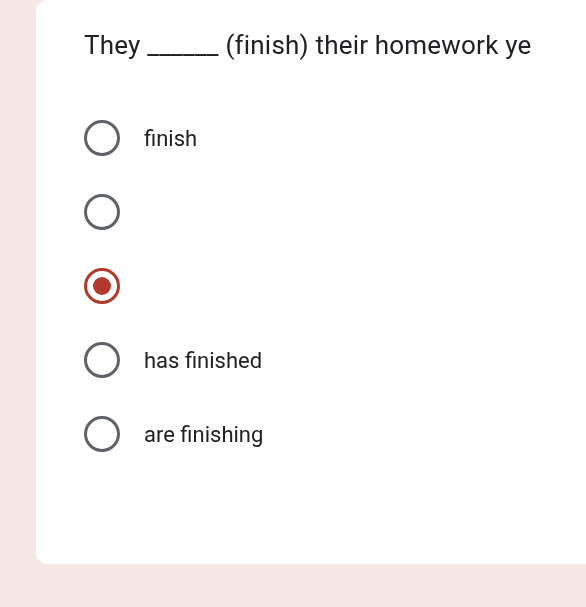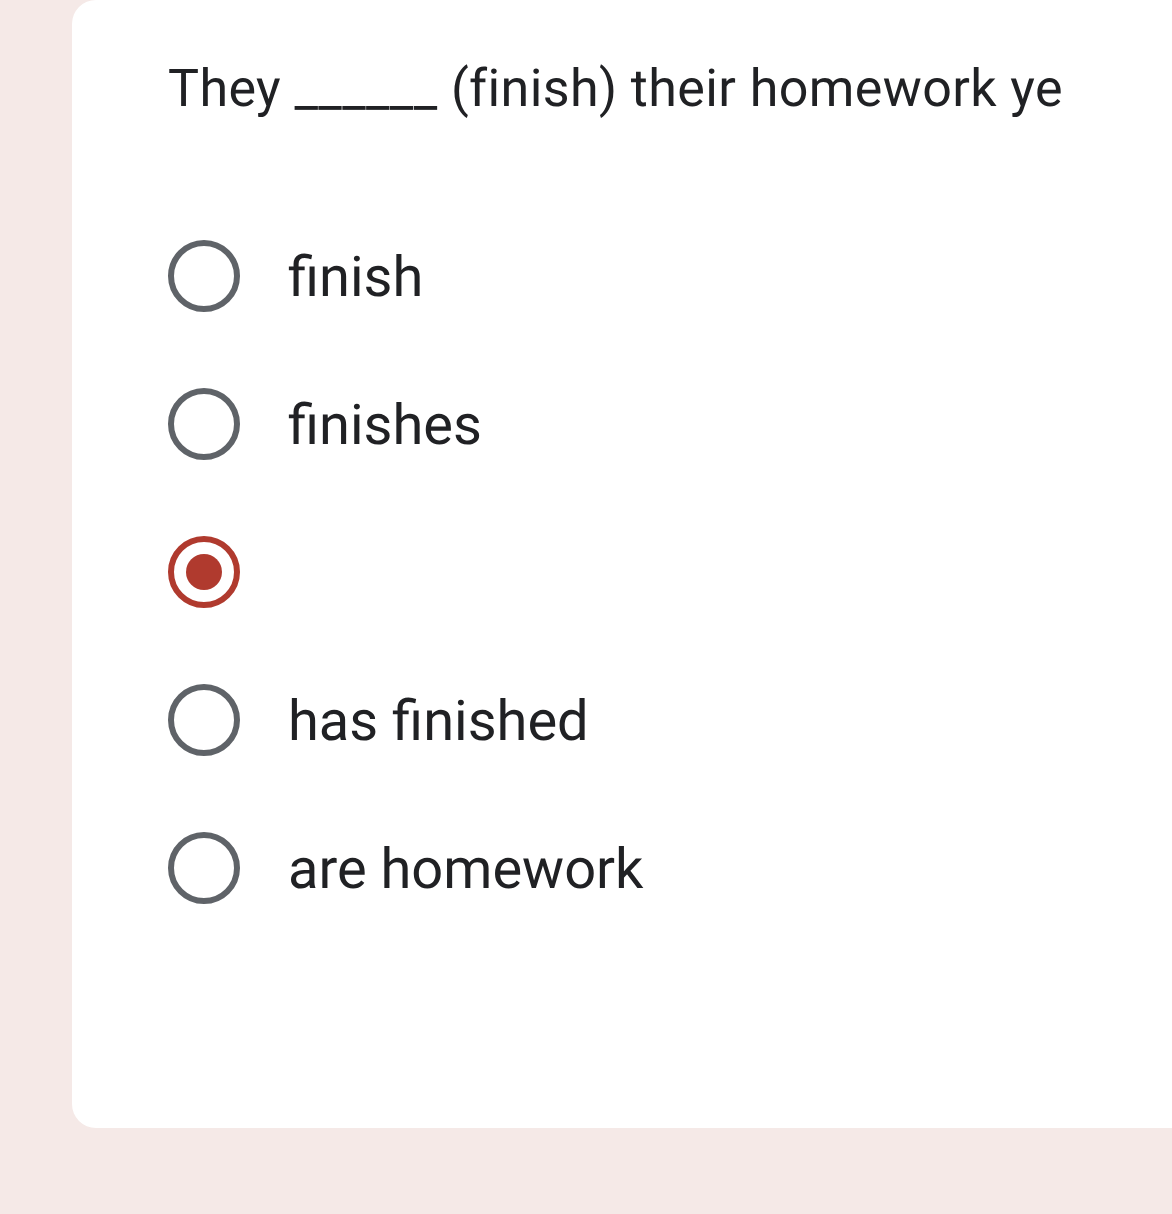--- a/index.html
+++ b/index.html
@@ -57,21 +57,21 @@
       width: 18px;
       height: 18px;
       border-radius: 50%;
       background: #b03a2e;
       display: none;
     }
     .radio.selected .radio-inner {
       display: block;
     }
     .option-label {
-      font-size: 28px;
+      font-size: 22px;
       color: #202124;
       font-weight: 400;
     }
     .clear-selection {
       text-align: right;
       margin-top: 42px;
       padding-right: 0;
       font-size: 24px;
       color: #5f6368;
       font-weight: 500;
@@ -89,38 +89,37 @@
       <div class="radio">
         
       </div>
       <span class="option-label">finish</span>
     </div>
 
     <div class="option">
       <div class="radio">
         
       </div>
-      <span class="option-label">finishes</span>
     </div>
 
     <div class="option">
       <div class="radio selected">
         <div class="radio-inner"></div>
       </div>
     </div>
 
     <div class="option">
       <div class="radio">
         
       </div>
       <span class="option-label">has finished</span>
     </div>
 
     <div class="option">
       <div class="radio">
         
       </div>
-      <span class="option-label">are homework</span>
+      <span class="option-label">are finishing</span>
     </div>
   </div>
 
   <div class="clear-selection">Clear select</div>
 </div>
 
 </body></html>

